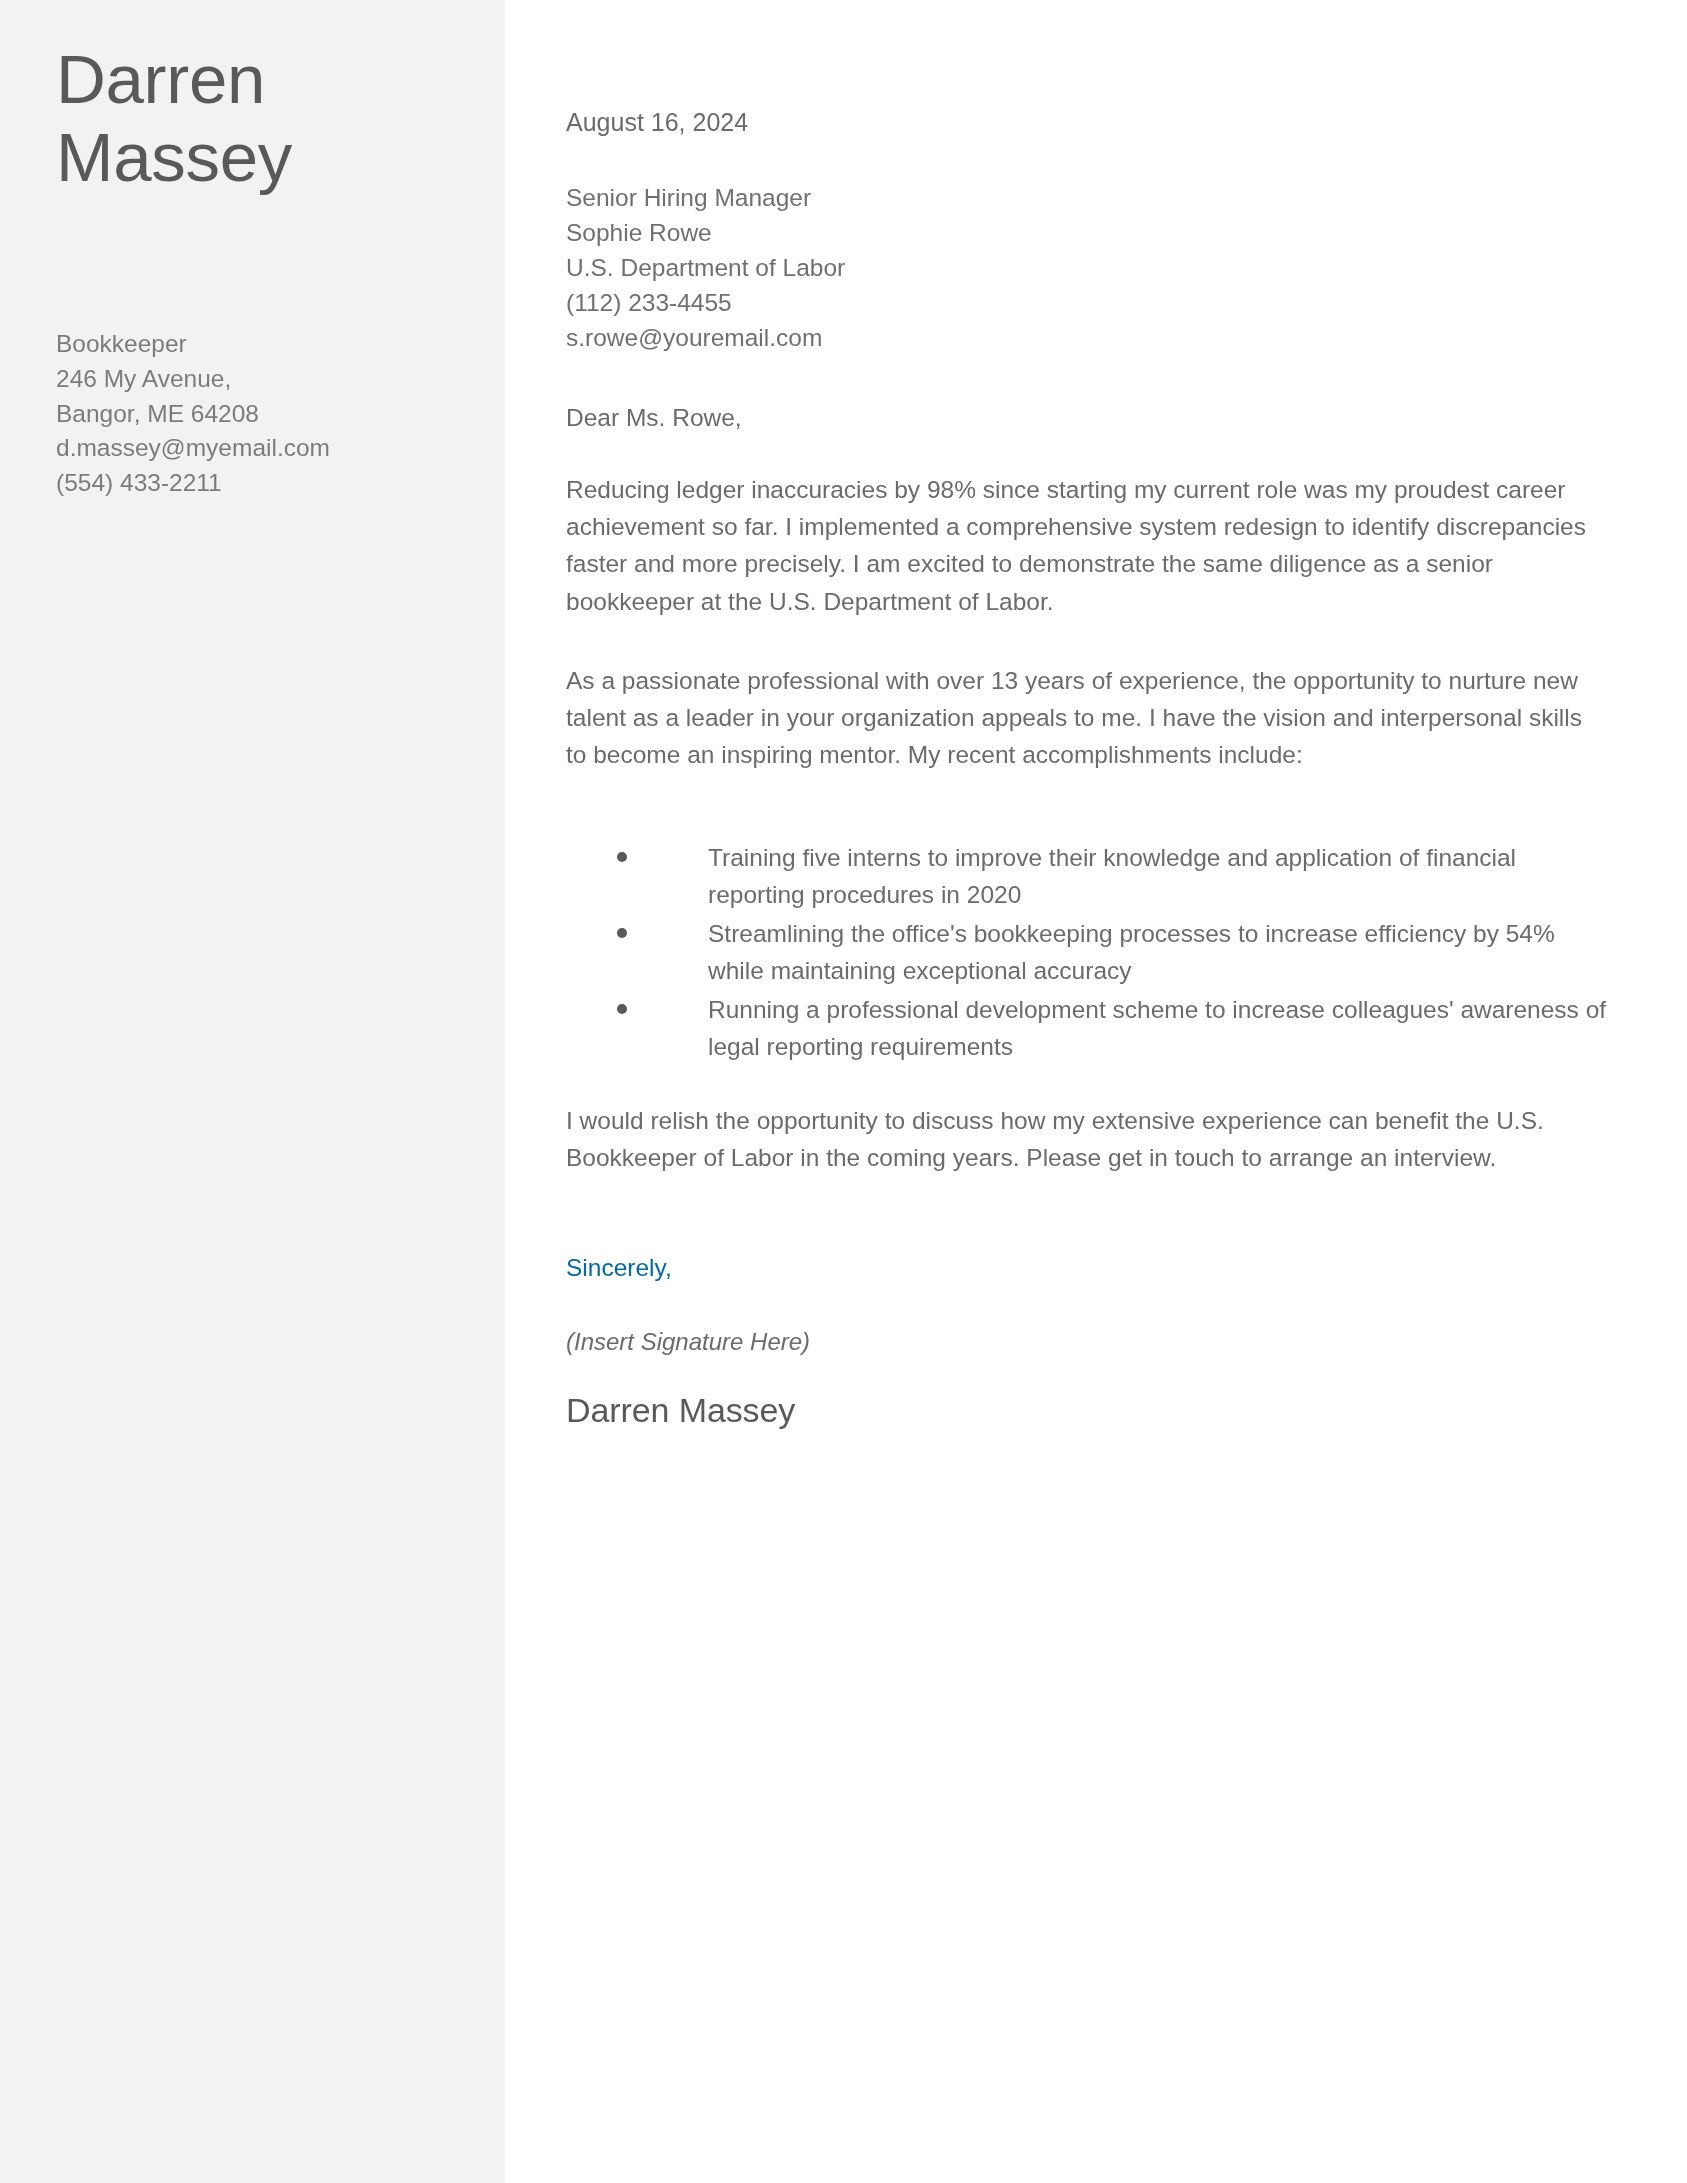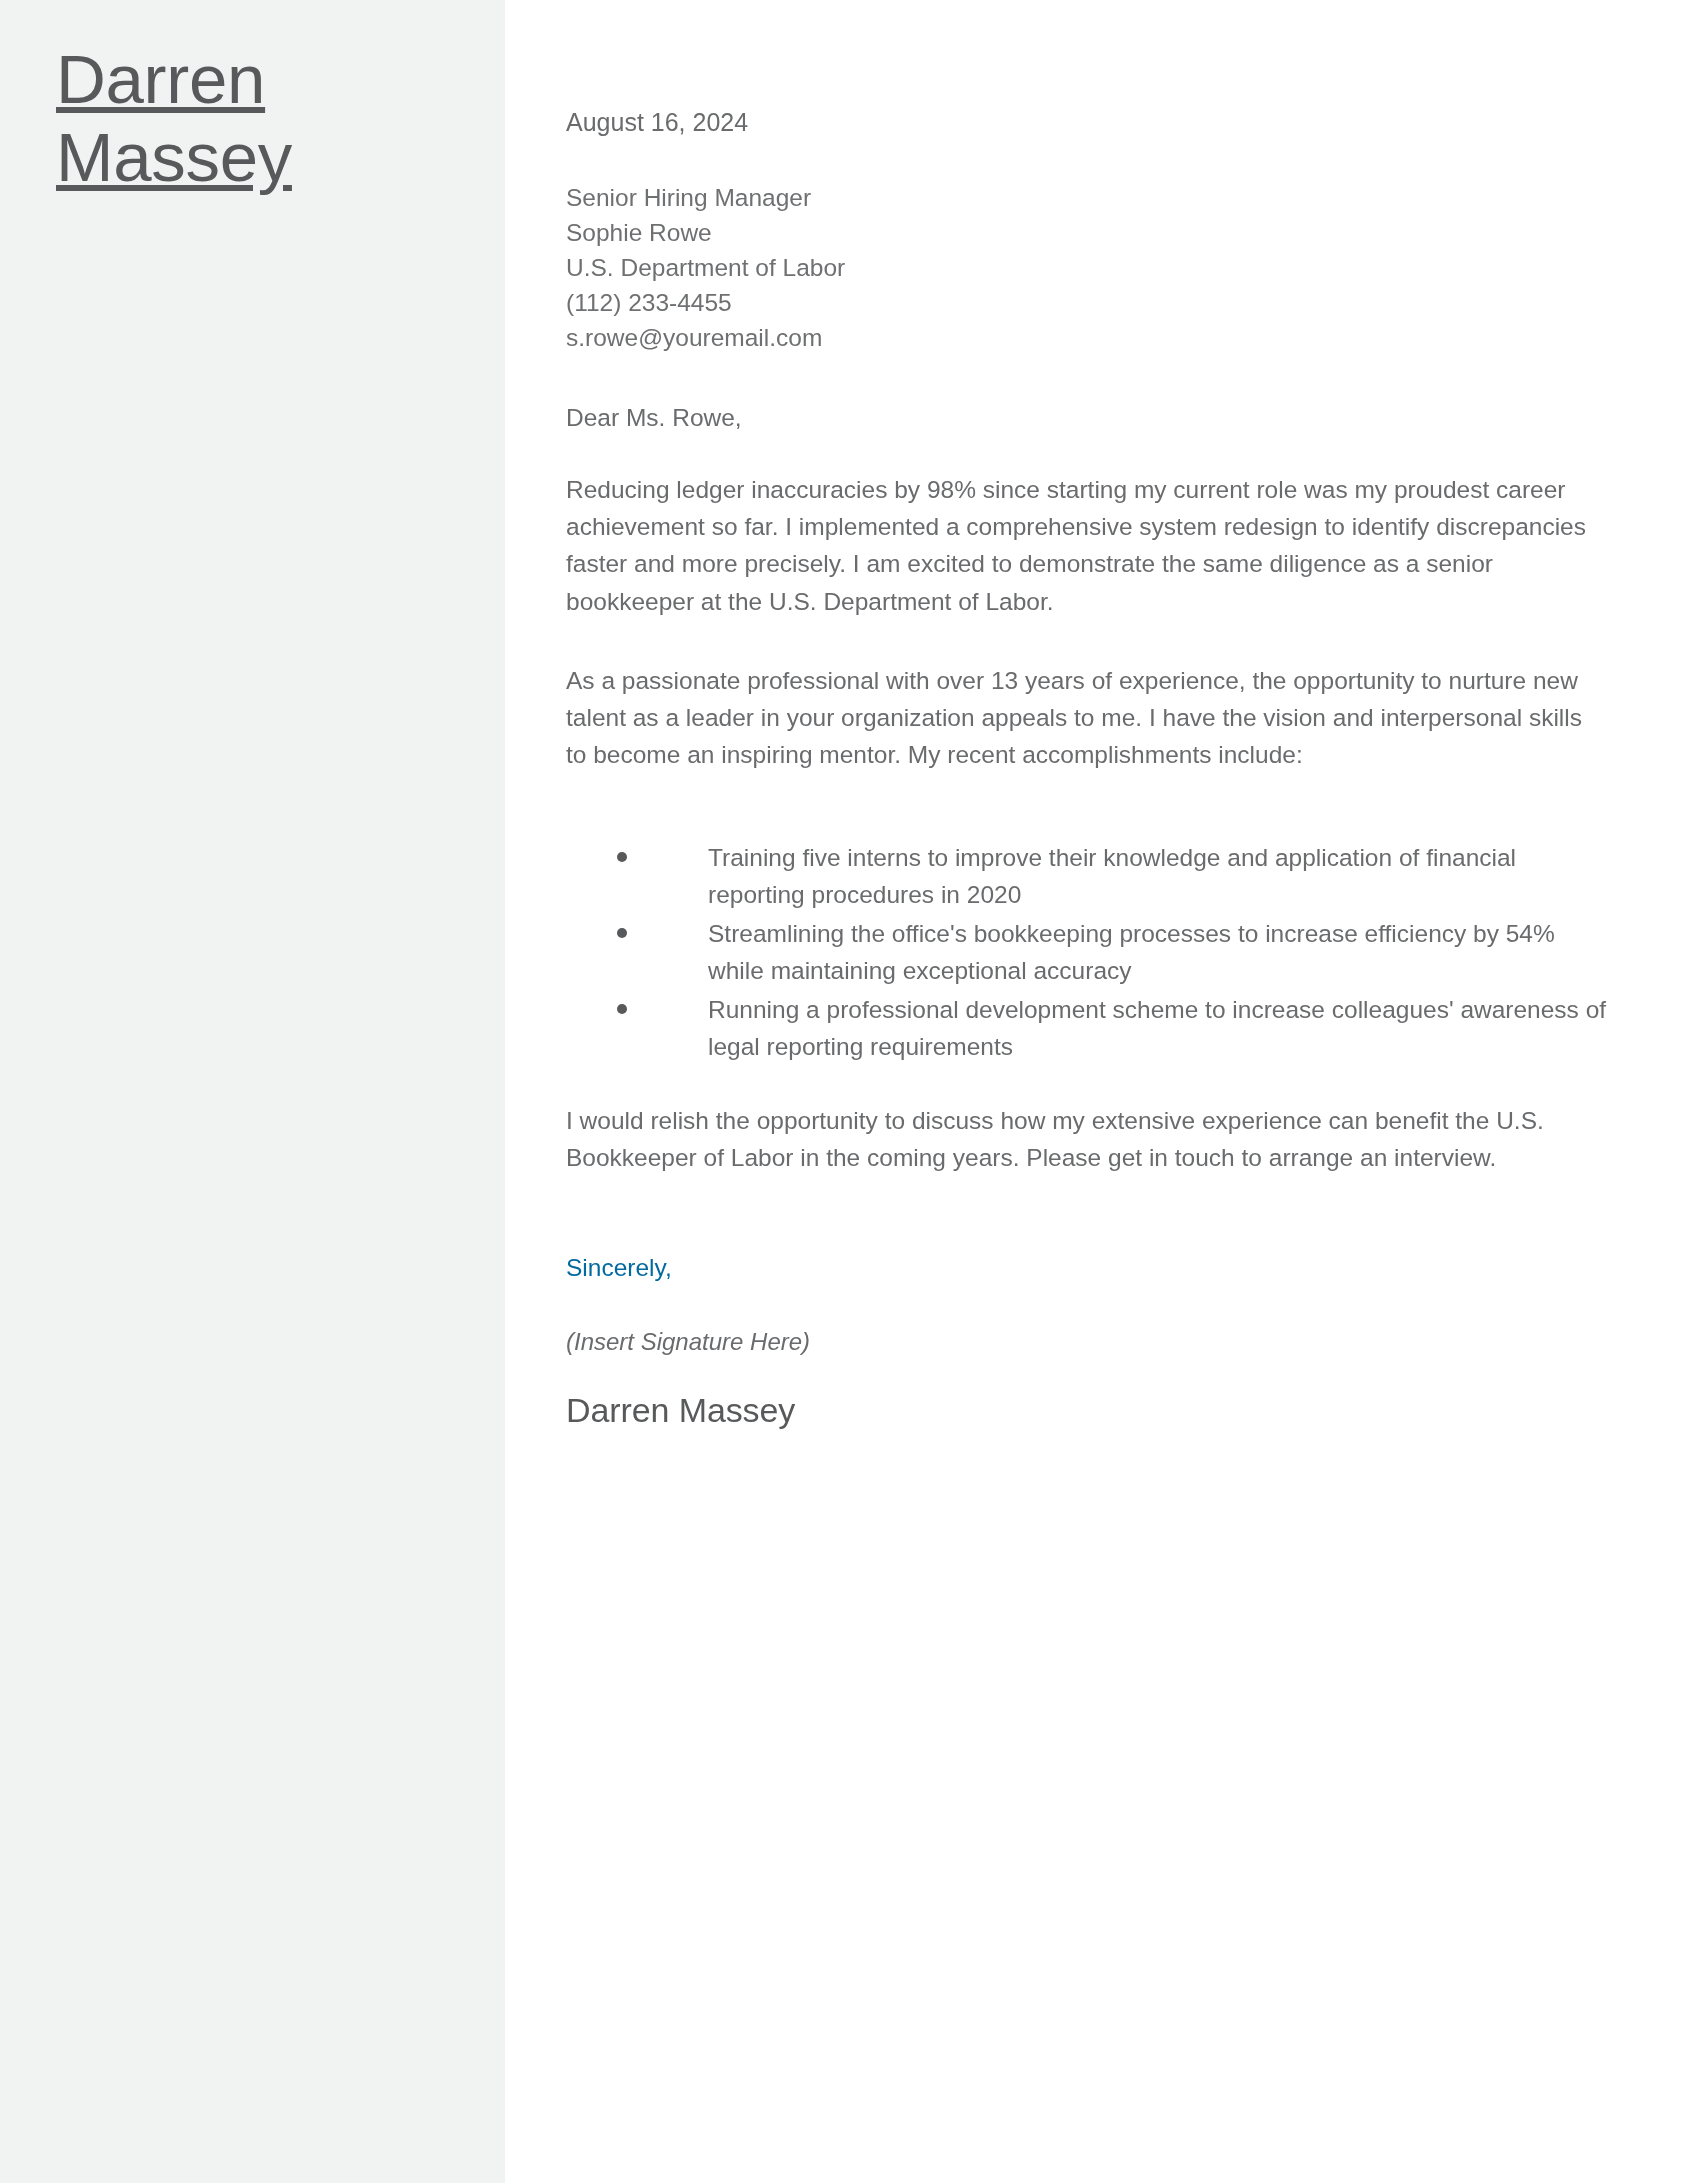--- a/index.html
+++ b/index.html
@@ -31,21 +31,20 @@
   .sender-name {
     position: absolute;
     left: 56px;
     top: 41px;
     width: 423px;
     font-size: 69px;
     line-height: 1.13;
     font-weight: 300;
     letter-spacing: -0.3px;
     color: #58595b;
-    text-decoration: underline;
   }
 
   .sender-name .line {
     display: block;
     white-space: nowrap;
   }
 
   .sender-contact {
     position: absolute;
     left: 56px;
@@ -190,20 +189,27 @@
 
 <div class="page">
 
   <div class="sidebar">
 
     <div class="sender-name">
       <span class="line">Darren</span>
       <span class="line">Massey</span>
     </div>
 
+    <div class="sender-contact">
+      <span class="line">Bookkeeper</span>
+      <span class="line">246 My Avenue,</span>
+      <span class="line">Bangor, ME 64208</span>
+      <span class="line">d.massey@myemail.com</span>
+      <span class="line">(554) 433-2211</span>
+    </div>
 
   </div>
 
   <div class="letter">
 
     <div class="letter-date">August 16, 2024</div>
 
     <div class="recipient">
       <span class="line">Senior Hiring Manager</span>
       <span class="line">Sophie Rowe</span>

